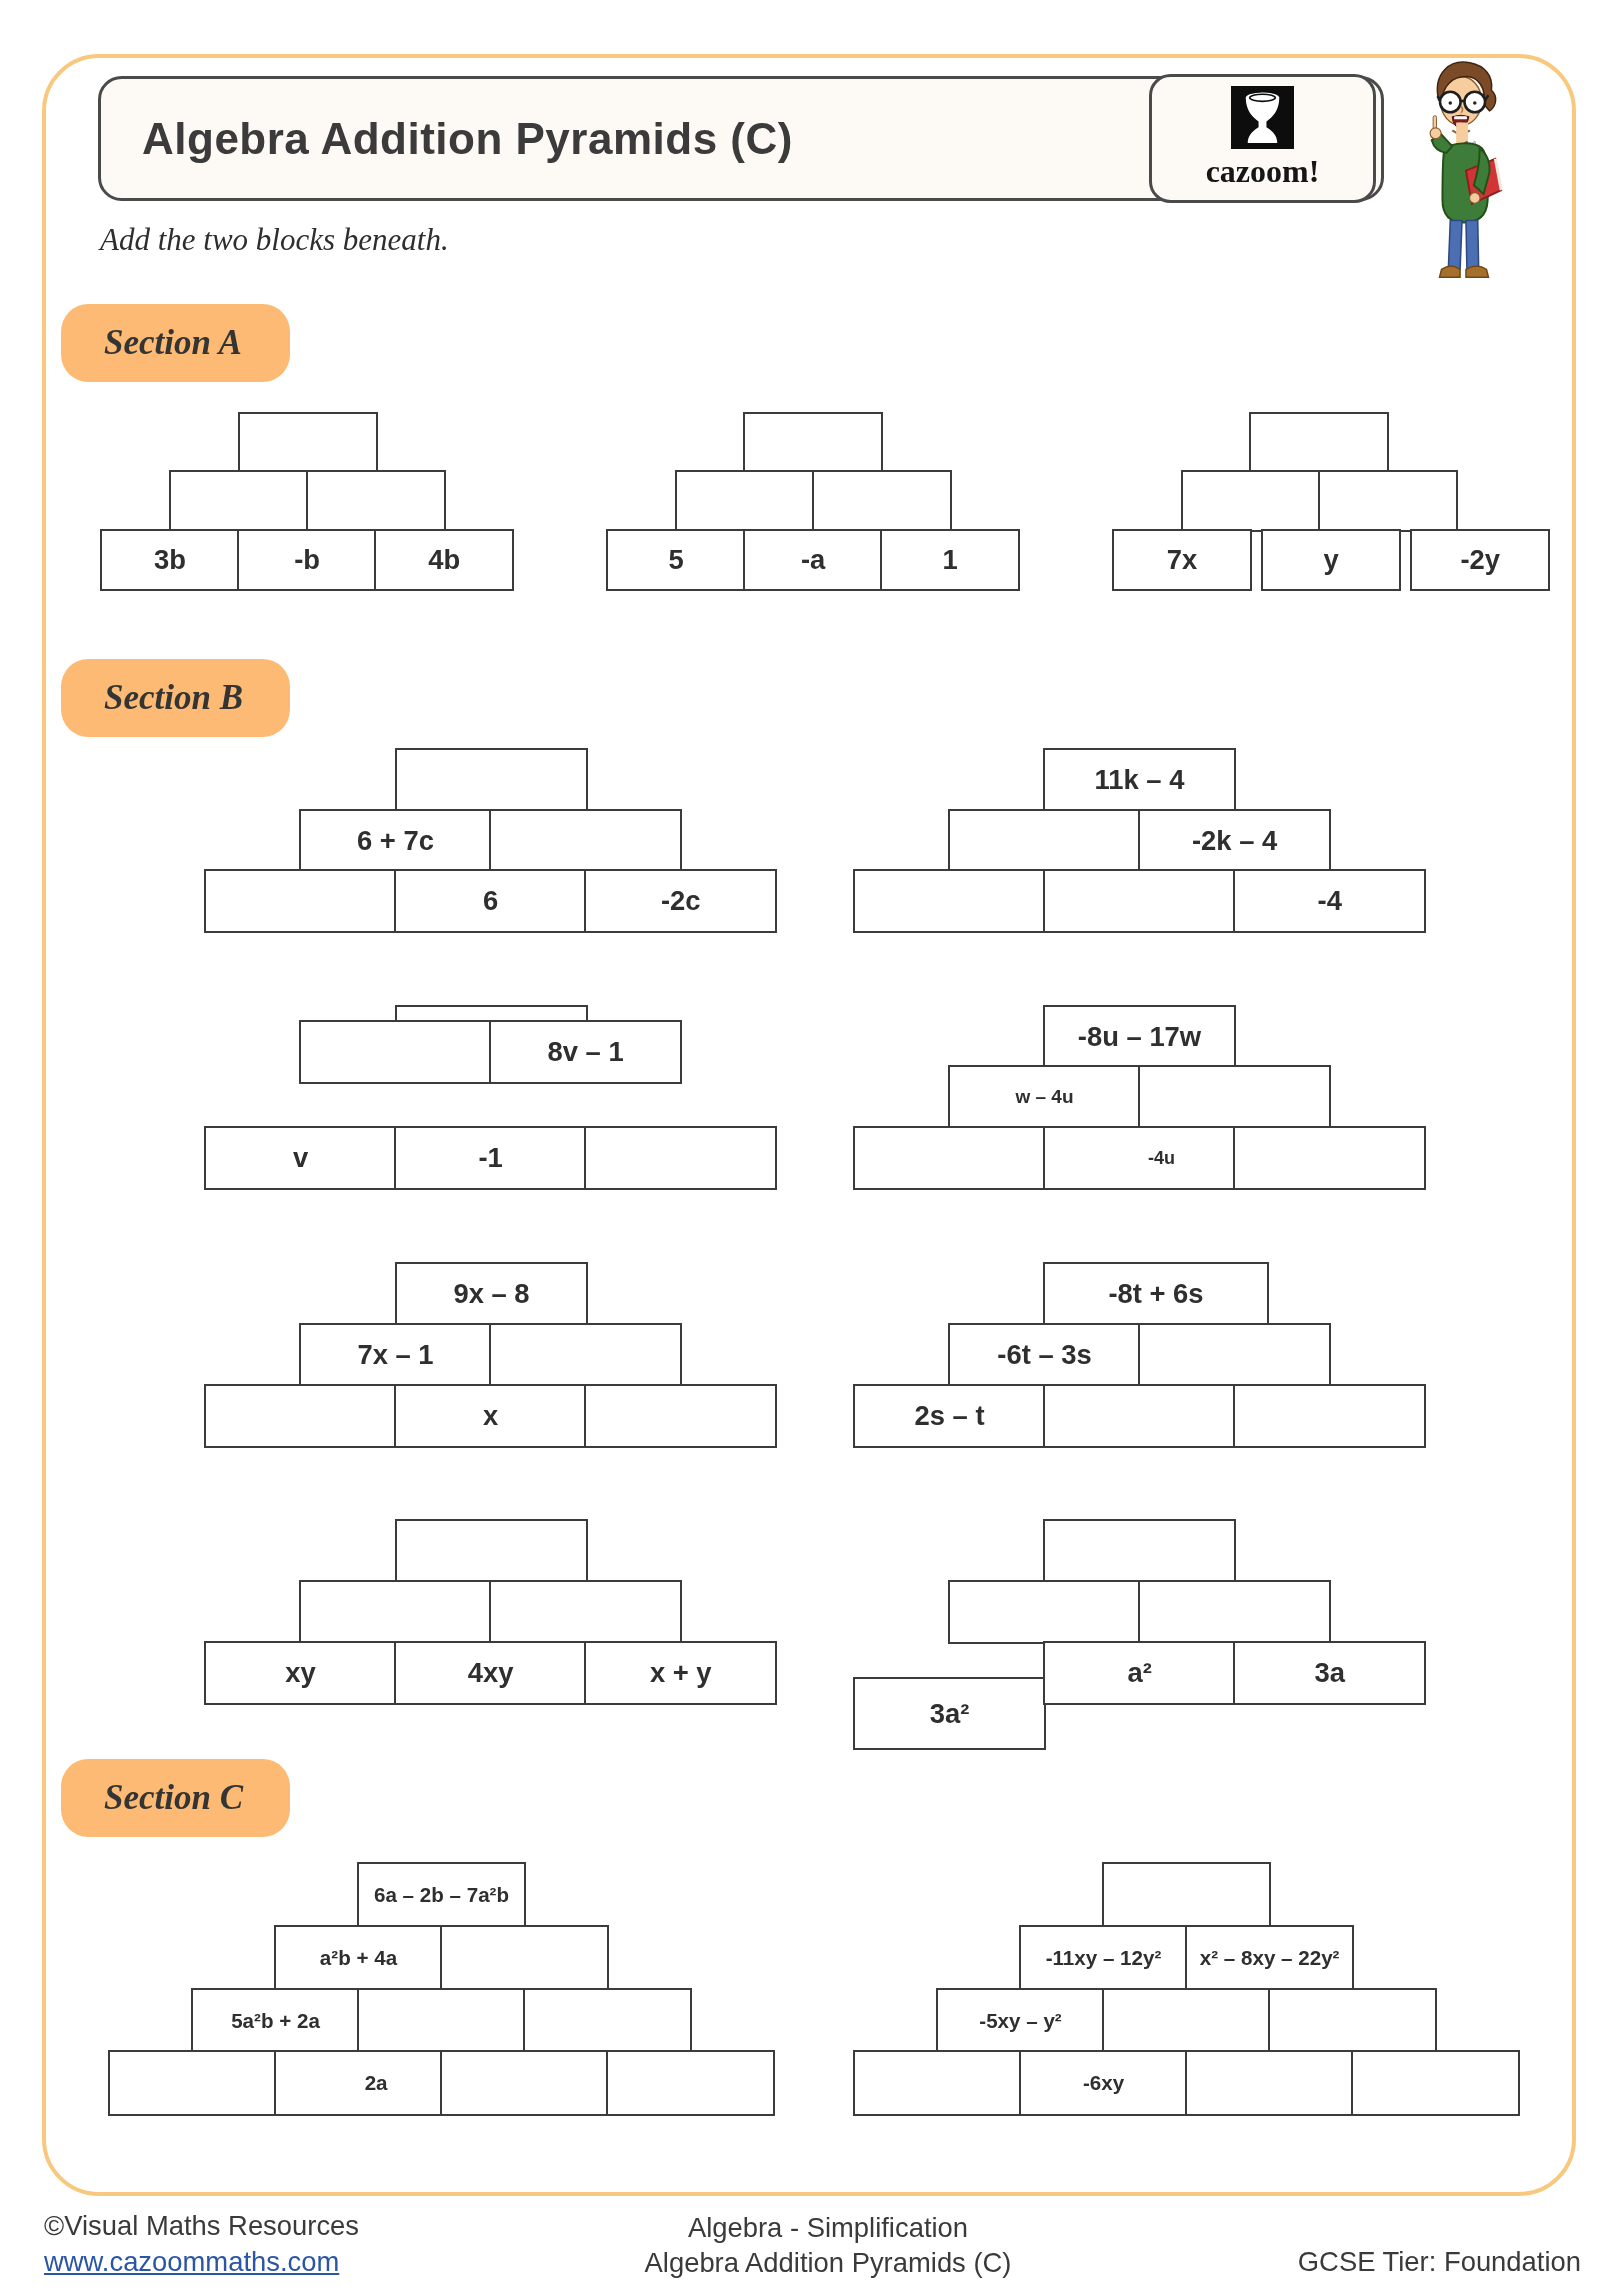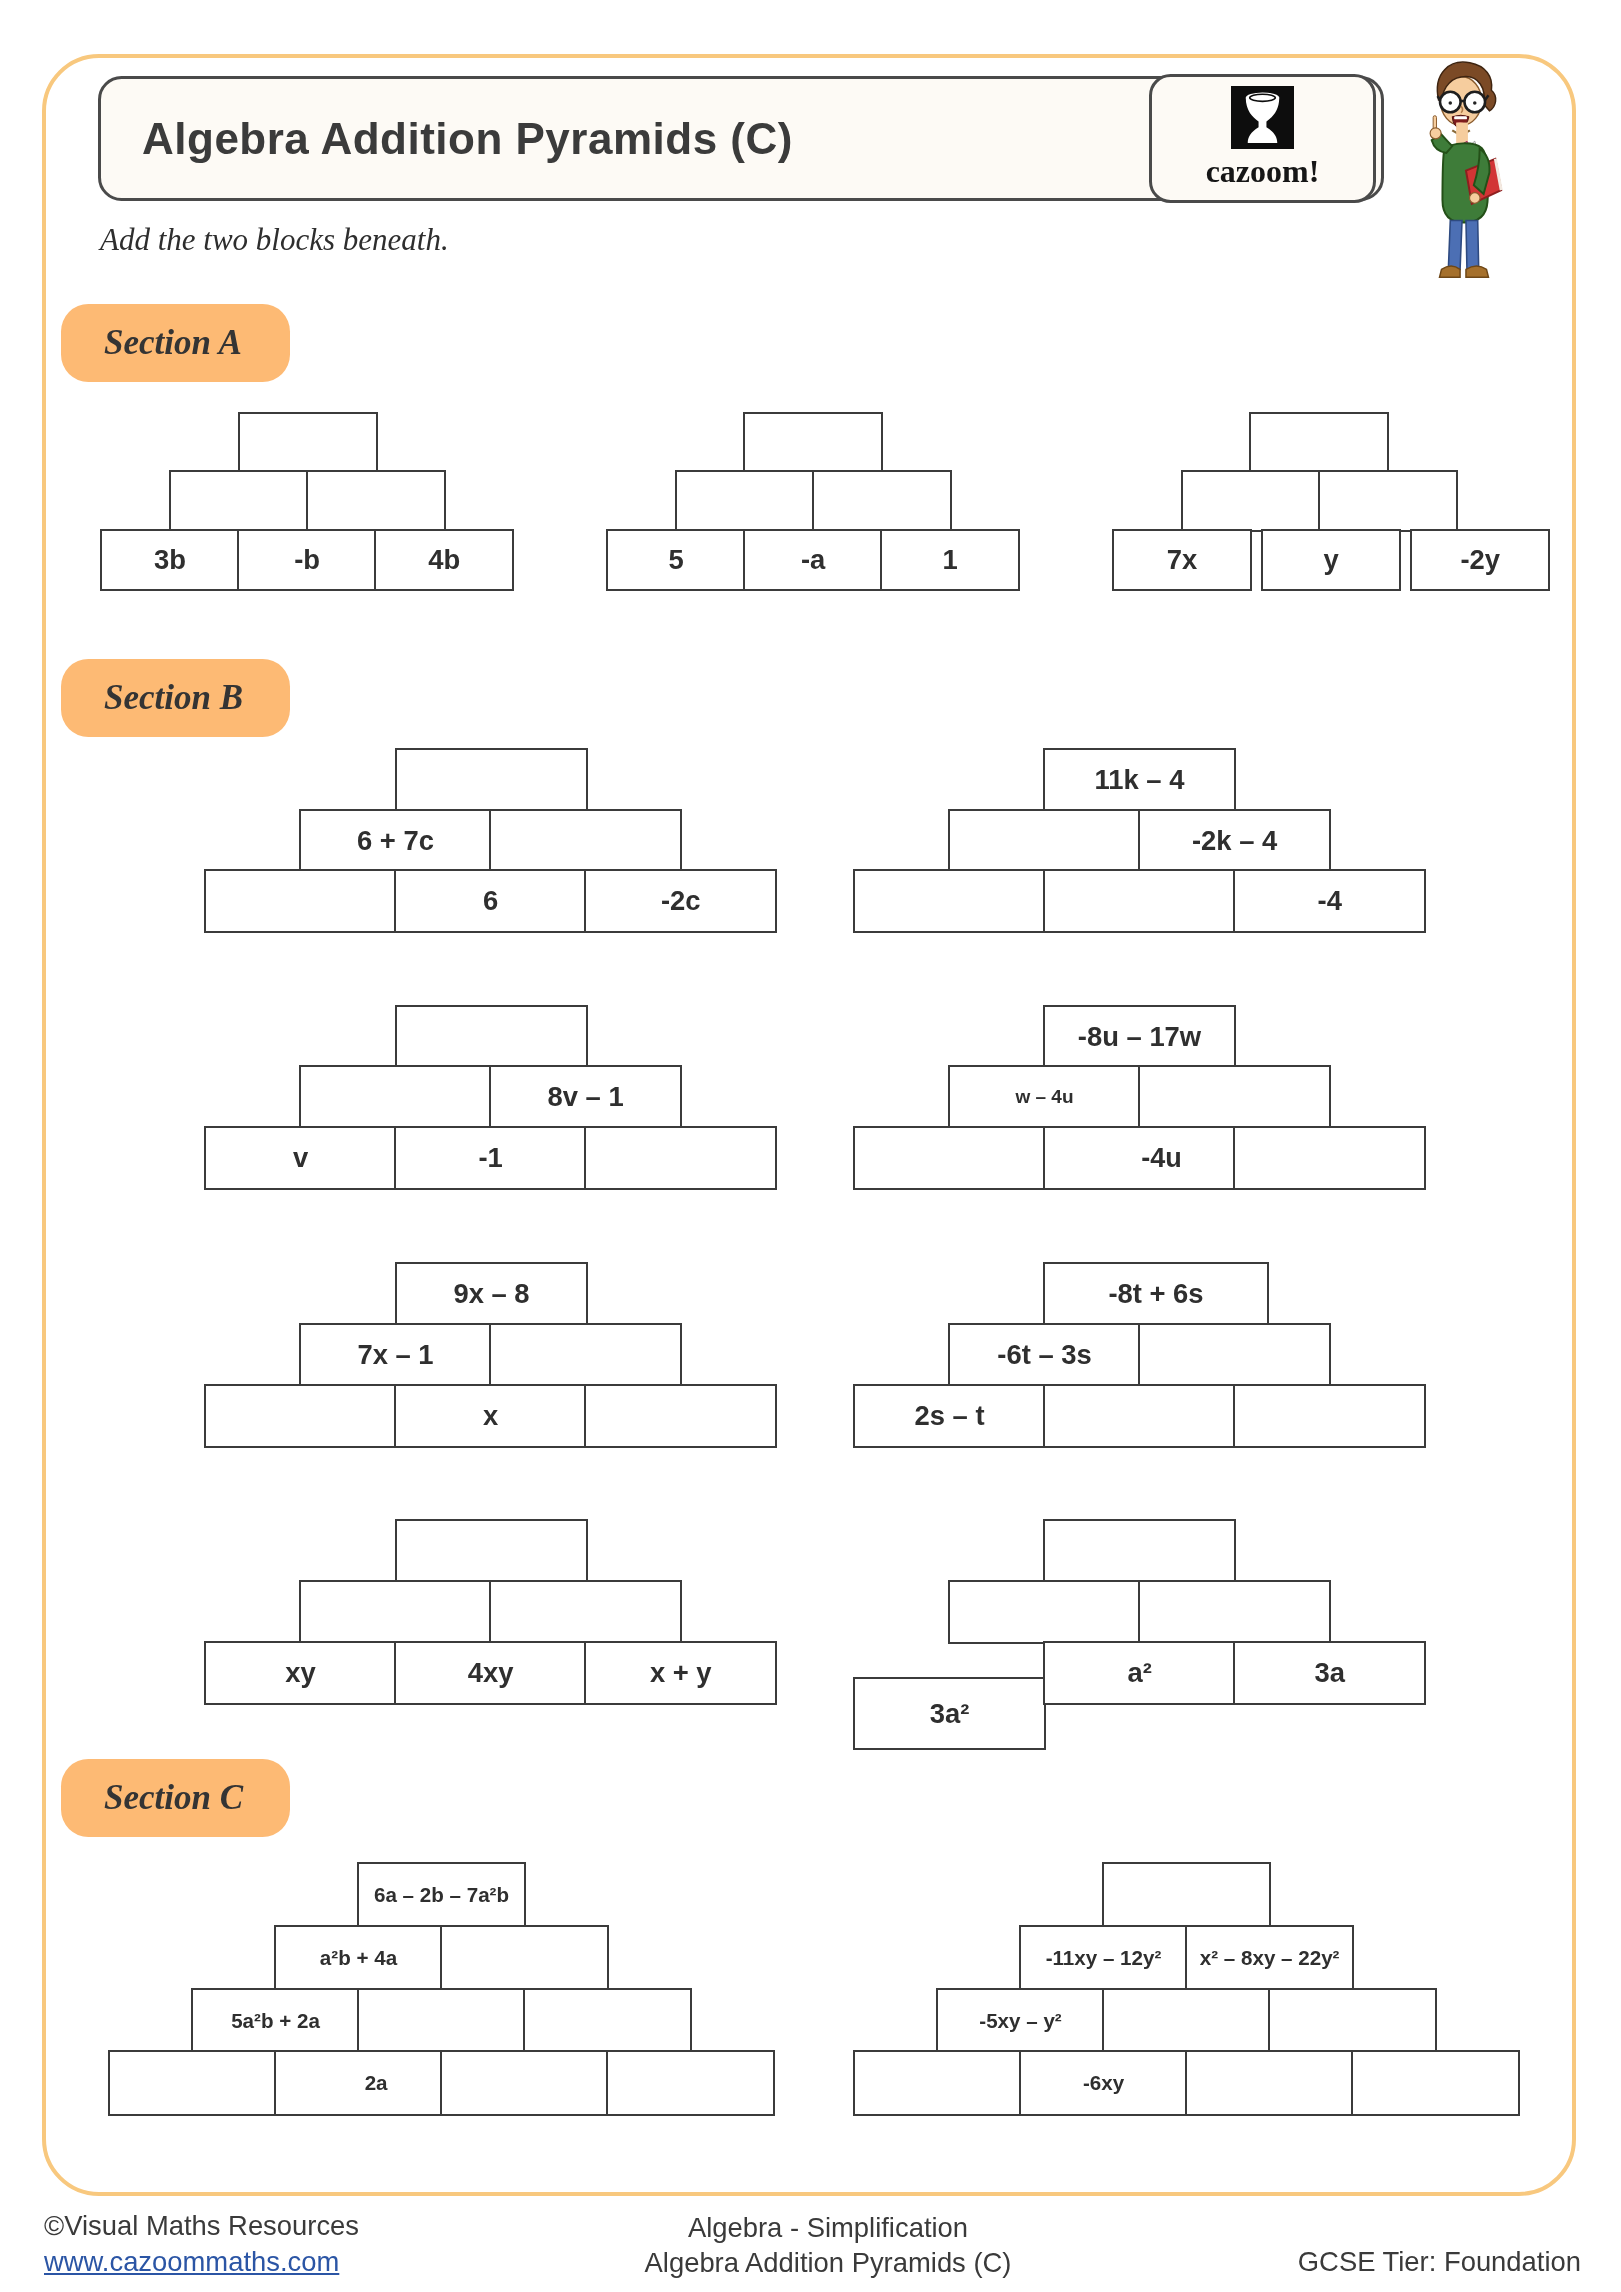--- a/index.html
+++ b/index.html
@@ -204,41 +204,41 @@
       <div class="pyr-row" style="left: 853px; top: 869px;">
         <div class="pyr-cell" style="width: 193px; height: 64px; font-size: 27.4px;"></div>
         <div class="pyr-cell" style="width: 193px; height: 64px; font-size: 27.4px;"></div>
         <div class="pyr-cell" style="width: 193px; height: 64px; font-size: 27.4px;">-4</div>
       </div>
     </div>
     <div>
       <div class="pyr-row" style="left: 395px; top: 1005px;">
         <div class="pyr-cell" style="width: 193px; height: 64px; font-size: 27.4px;"></div>
       </div>
-      <div class="pyr-row" style="left: 299px; top: 1065px;">
+      <div class="pyr-row" style="left: 299px; top: 1020px;">
         <div class="pyr-cell" style="width: 193px; height: 64px; font-size: 27.4px;"></div>
         <div class="pyr-cell" style="width: 193px; height: 64px; font-size: 27.4px;">8v – 1</div>
       </div>
       <div class="pyr-row" style="left: 204px; top: 1126px;">
         <div class="pyr-cell" style="width: 193px; height: 64px; font-size: 27.4px;">v</div>
         <div class="pyr-cell" style="width: 193px; height: 64px; font-size: 27.4px;">-1</div>
         <div class="pyr-cell" style="width: 193px; height: 64px; font-size: 27.4px;"></div>
       </div>
     </div>
     <div>
       <div class="pyr-row" style="left: 1043px; top: 1005px;">
         <div class="pyr-cell" style="width: 193px; height: 64px; font-size: 27.4px;">-8u – 17w</div>
       </div>
       <div class="pyr-row" style="left: 948px; top: 1065px;">
         <div class="pyr-cell" style="width: 193px; height: 64px; font-size: 19px;">w – 4u</div>
         <div class="pyr-cell" style="width: 193px; height: 64px; font-size: 27.4px;"></div>
       </div>
       <div class="pyr-row" style="left: 853px; top: 1126px;">
         <div class="pyr-cell" style="width: 193px; height: 64px; font-size: 27.4px;"></div>
-        <div class="pyr-cell" style="width: 193px; height: 64px; font-size: 27px; padding-left: 44px;">-4u</div>
+        <div class="pyr-cell" style="width: 193px; height: 64px; font-size: 18px; padding-left: 44px;">-4u</div>
         <div class="pyr-cell" style="width: 193px; height: 64px; font-size: 27.4px;"></div>
       </div>
     </div>
     <div>
       <div class="pyr-row" style="left: 395px; top: 1262px;">
         <div class="pyr-cell" style="width: 193px; height: 64px; font-size: 27.4px;">9x – 8</div>
       </div>
       <div class="pyr-row" style="left: 299px; top: 1323px;">
         <div class="pyr-cell" style="width: 193px; height: 64px; font-size: 27.4px;">7x – 1</div>
         <div class="pyr-cell" style="width: 193px; height: 64px; font-size: 27.4px;"></div>

